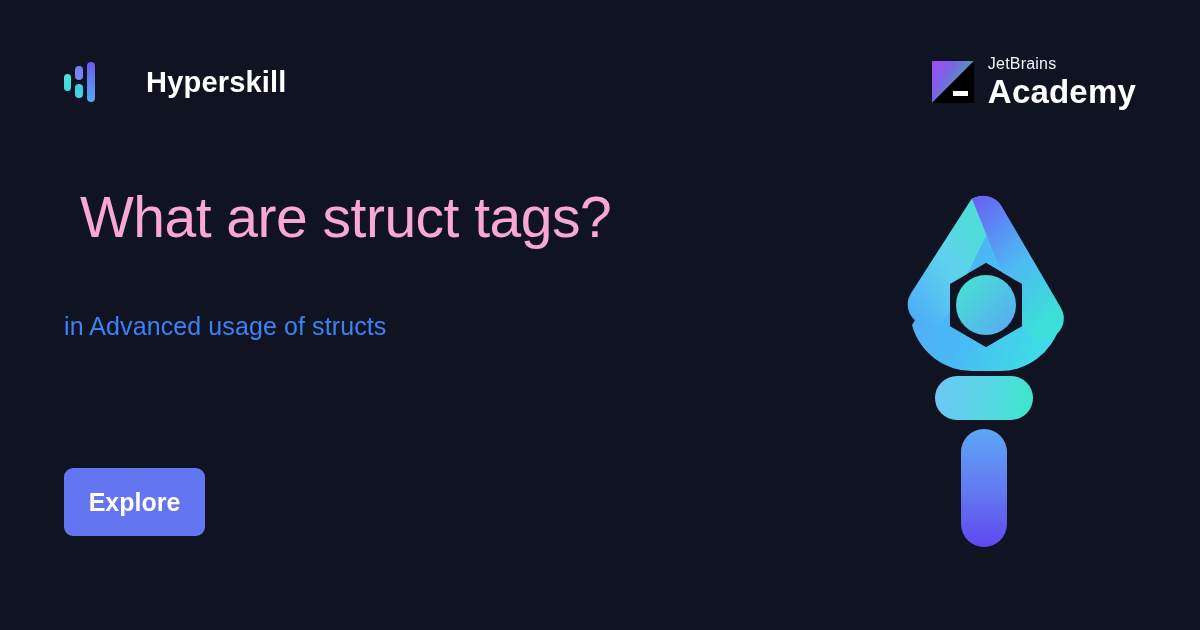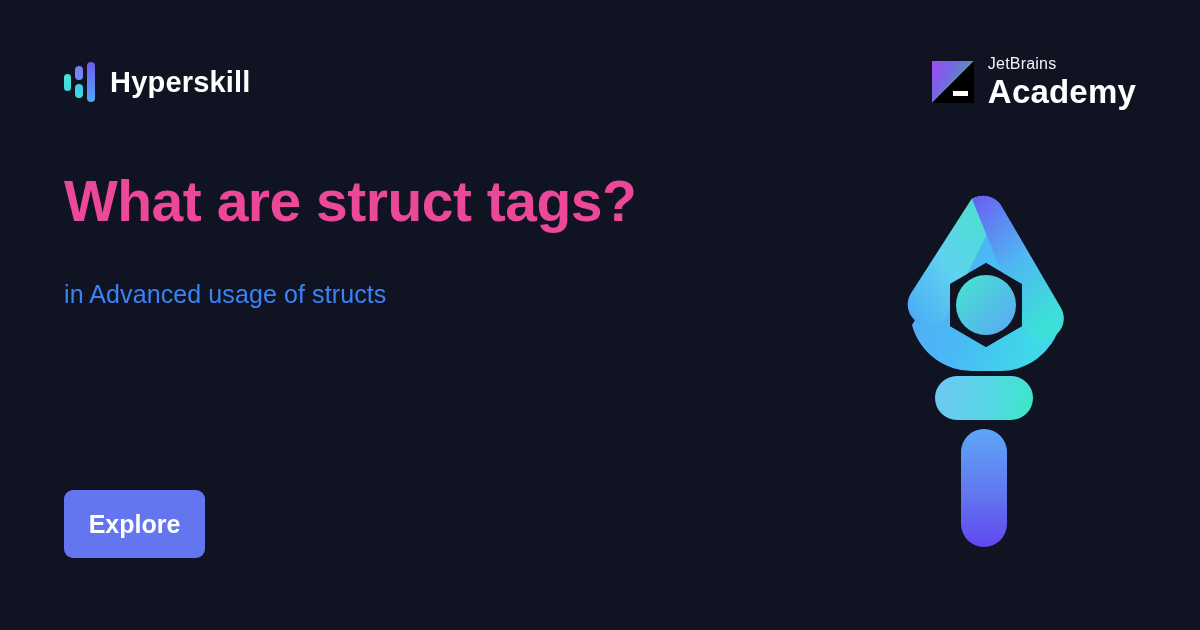--- a/index.html
+++ b/index.html
@@ -30,20 +30,21 @@
     height: 60px;
   }
 
   .brand {
     position: absolute;
     left: 0;
     top: 0;
     display: flex;
     align-items: center;
     height: 60px;
+    gap: 36px;
   }
   .brand-mark {
     position: relative;
     width: 32px;
     height: 42px;
     margin-right: 14px;
   }
   .bar {
     position: absolute;
     border-radius: 4px;
@@ -147,40 +148,40 @@
   }
 
   
   .content {
     position: absolute;
     left: 64px;
     top: 170px;
     width: 800px;
   }
   .title {
-    color: #ec4899;
+    color: #f9a8d4;
     font-size: 57px;
-    font-weight: 700;
+    font-weight: 400;
     line-height: 1.1;
-    margin: 0;
+    margin: 16px;
     letter-spacing: -0.5px;
   }
   .subtitle {
     color: #3b82f6;
     font-size: 25px;
     font-weight: 400;
     margin: 0;
     padding-top: 47px;
     letter-spacing: 0.1px;
   }
 
   .explore-btn {
     position: absolute;
     left: 64px;
-    top: 490px;
+    top: 468px;
     width: 141px;
     height: 68px;
     border: none;
     border-radius: 9px;
     background: #6375ef;
     color: #ffffff;
     font-family: "Liberation Sans", sans-serif;
     font-size: 25px;
     font-weight: 700;
     cursor: pointer;

